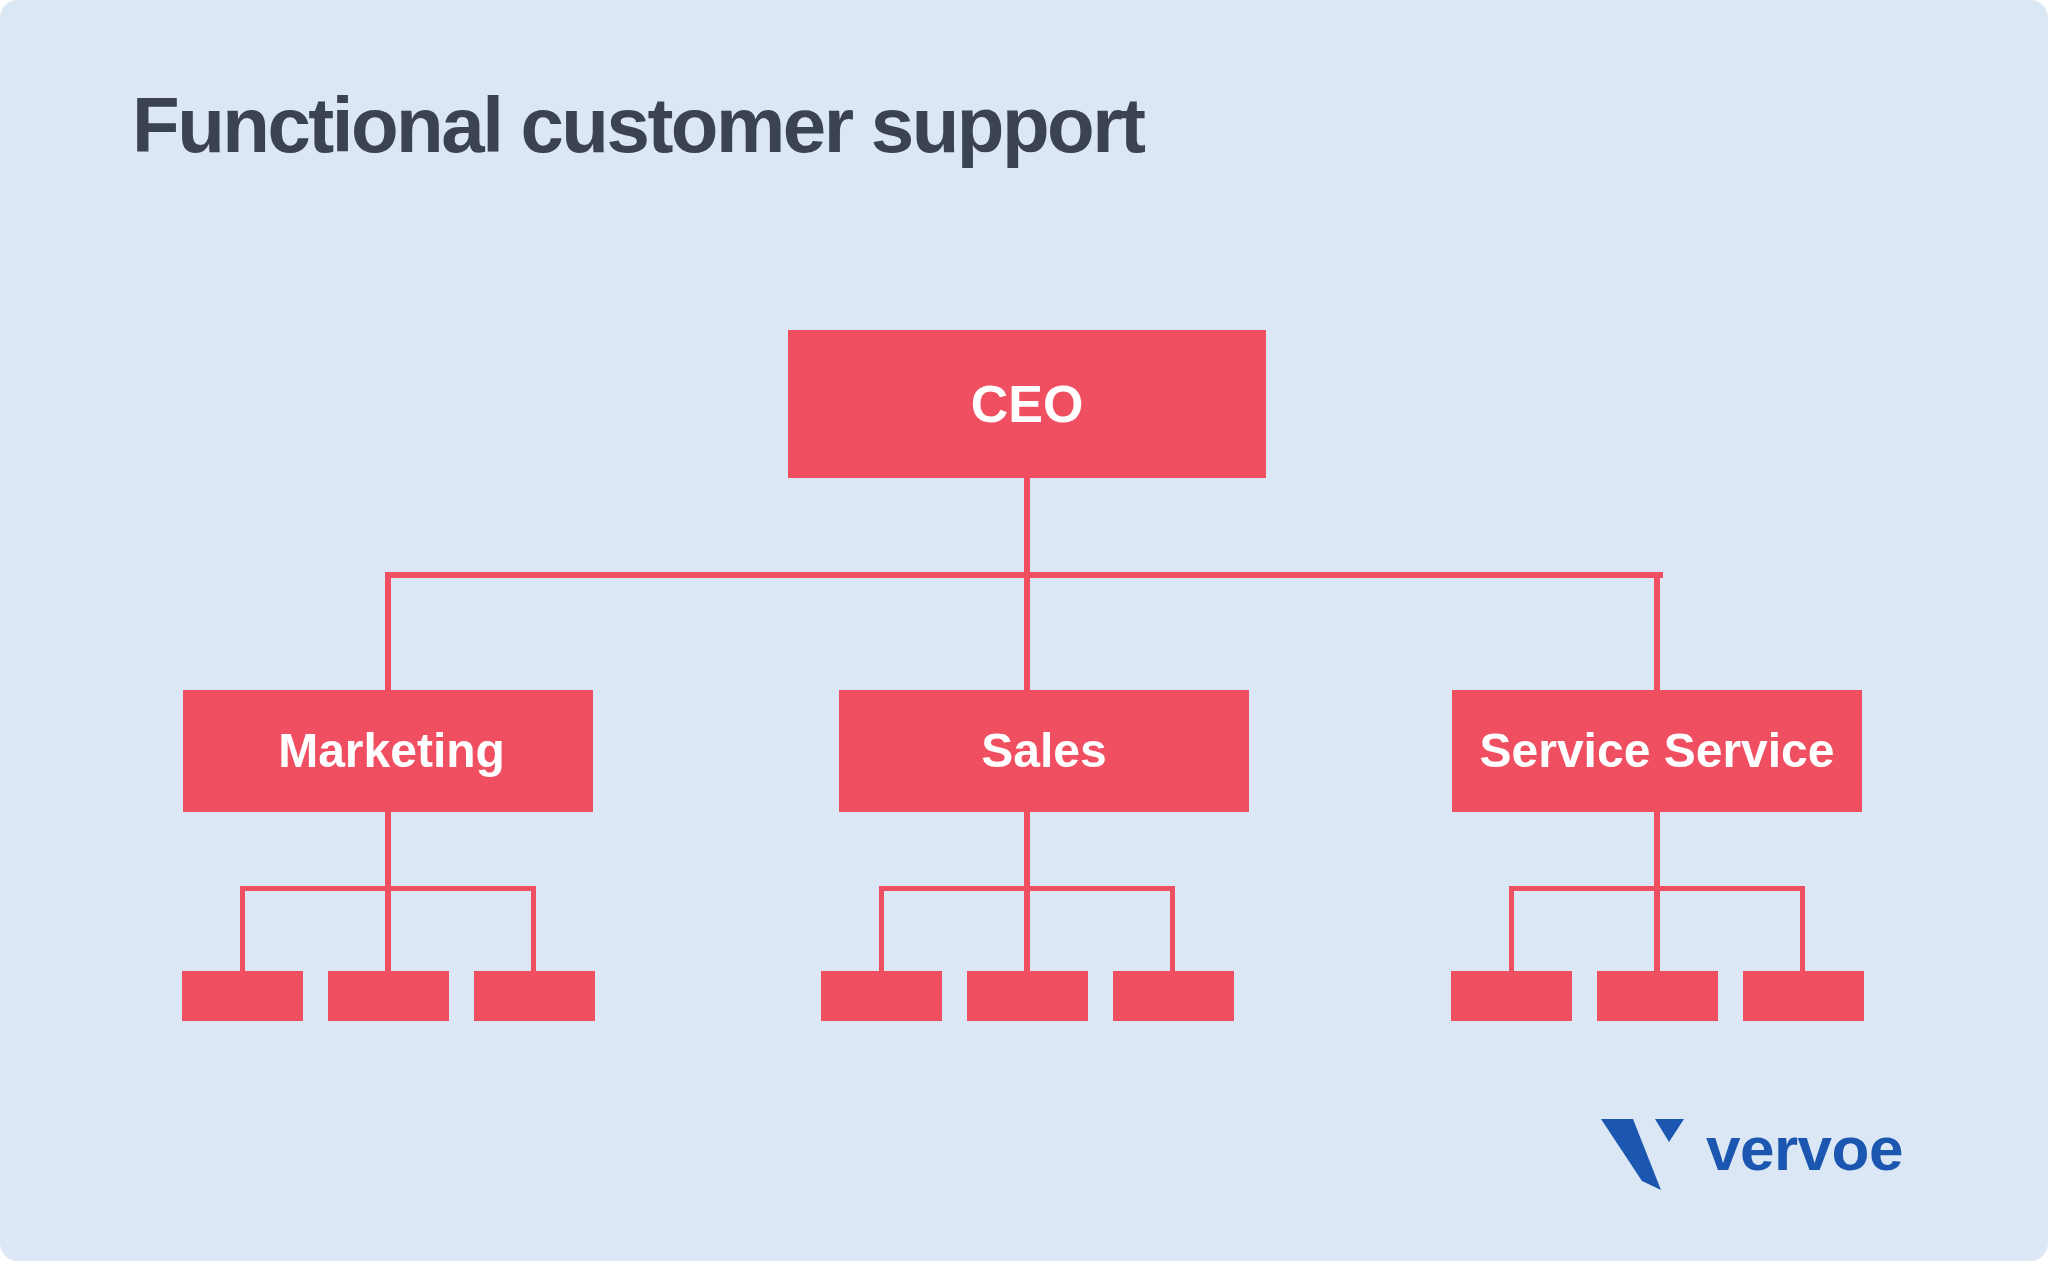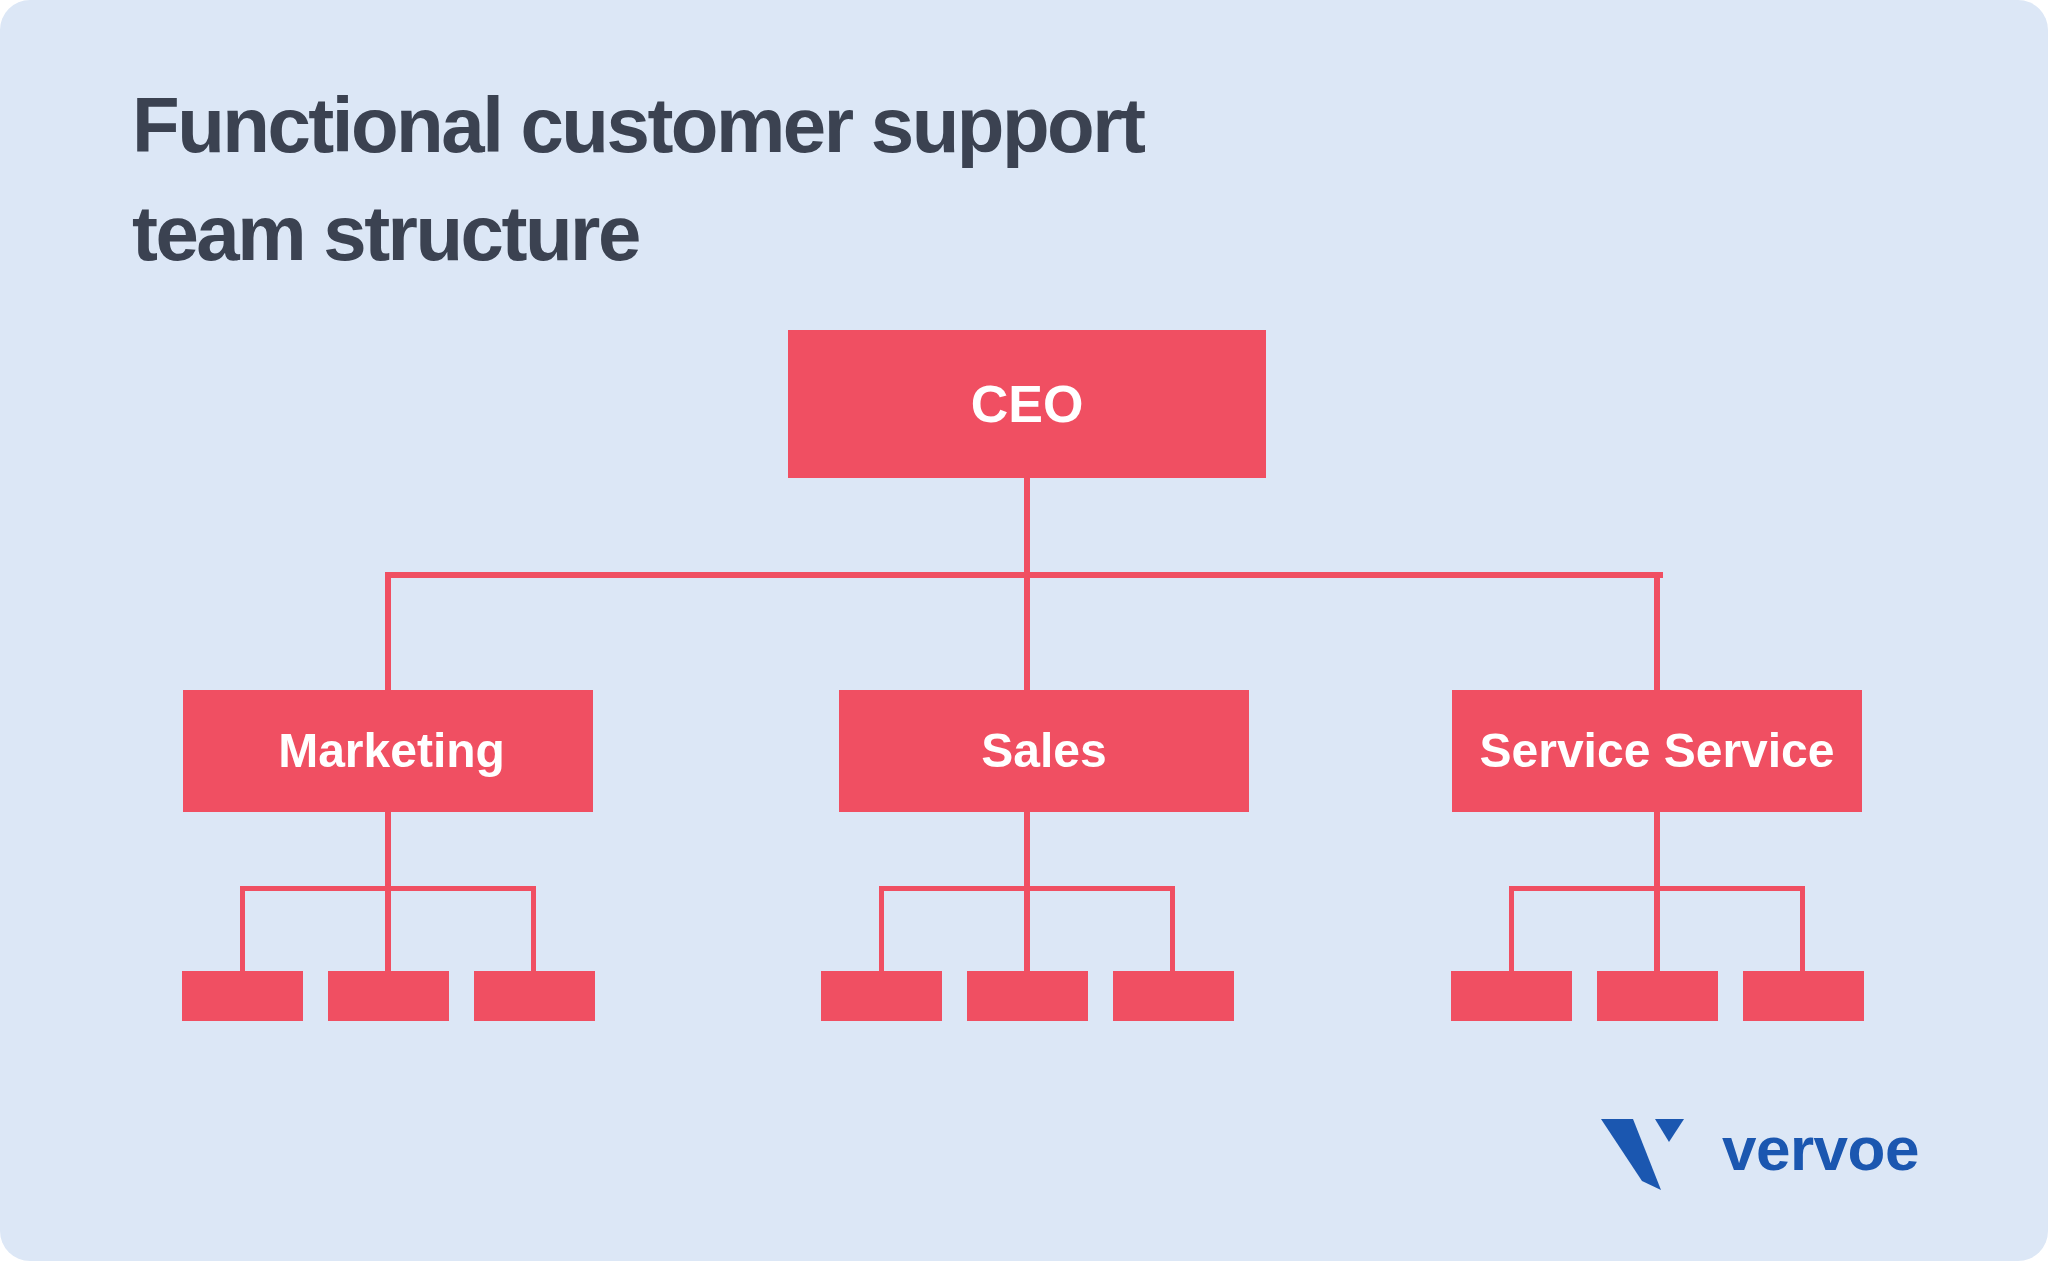--- a/index.html
+++ b/index.html
@@ -12,21 +12,21 @@
   *{margin:0;padding:0;box-sizing:border-box;}
   body{
     background:#ffffff;
     font-family:"Liberation Sans", sans-serif;
   }
   .canvas{
     position:relative;
     width:2048px;
     height:1261px;
     background:var(--bg);
-    border-radius:30px;
+    border-radius:18px;
     overflow:hidden;
   }
   .title{
     position:absolute;
     left:132px;
     top:72px;
     font-size:78px;
     font-weight:800;
     letter-spacing:-2.5px;
     line-height:1.38;
@@ -66,39 +66,38 @@
     position:absolute;
     background:var(--red);
   }
   .logo{
     position:absolute;
     left:1598px;
     top:1110px;
     height:84px;
     display:flex;
     align-items:center;
-    gap:32px;
+    gap:16px;
     color:var(--blue);
   }
   .logo-text{
     font-size:62px;
     font-weight:700;
     letter-spacing:-0.5px;
     line-height:1;
     padding-bottom:6px;
   }
 </style>
 </head>
 <body>
 
 <div class="canvas">
 
   <div class="title">
     <div>Functional customer support</div>
-    <div>team structure</div>
   </div>
 
   <div>
 
     <div class="node root">CEO</div>
 
     <div class="seg" style="left:1024px;top:476px;width:6px;height:102px;"></div>
     <div class="seg" style="left:385px;top:572px;width:1278px;height:6px;"></div>
     <div class="seg" style="left:385px;top:572px;width:6px;height:120px;"></div>
     <div class="seg" style="left:1024px;top:572px;width:6px;height:120px;"></div>

